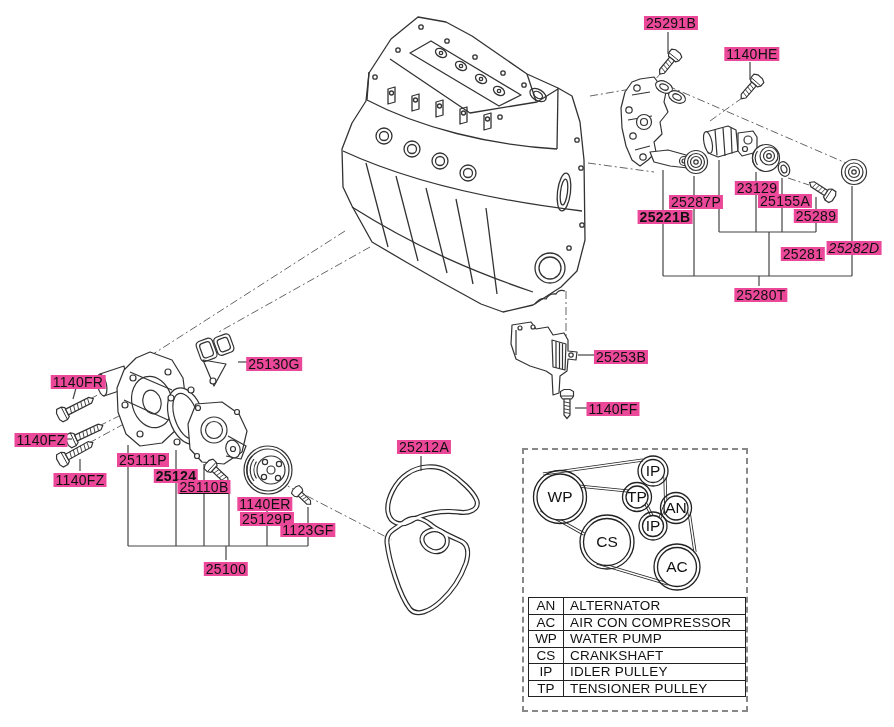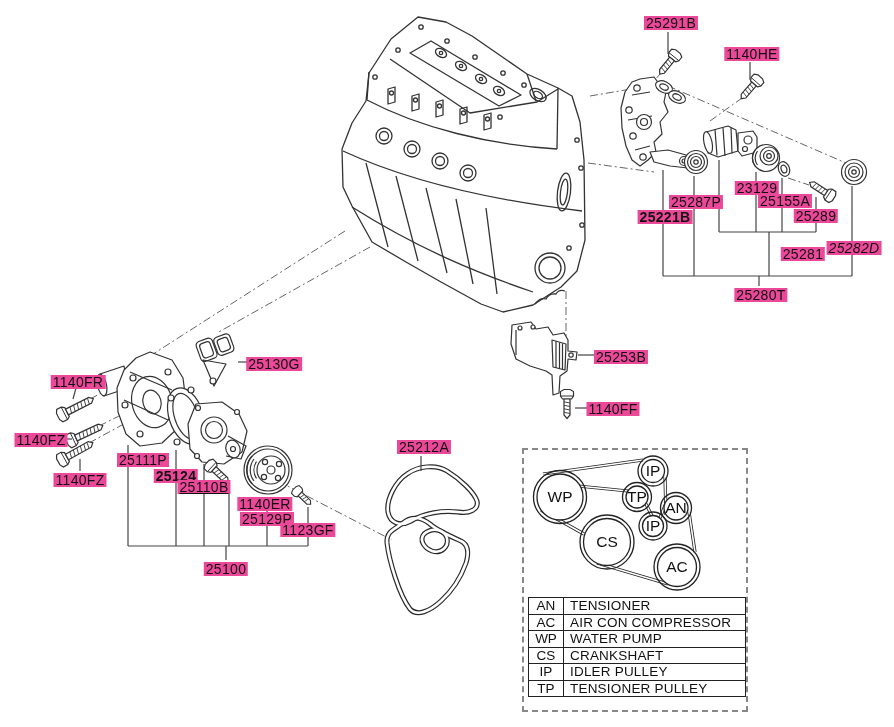--- a/index.html
+++ b/index.html
@@ -371,21 +371,21 @@
   <div class="plabel" style="left:229px;top:497px;margin-left:36px;">1140ER</div>
   <div class="plabel" style="left:267px;top:512px;">25129P</div>
   <div class="plabel" style="left:308px;top:523px;">1123GF</div>
   <div class="plabel" style="left:226px;top:562px;">25100</div>
   <div class="plabel" style="left:424px;top:440px;">25212A</div>
 
   <table id="legend-table">
     <tbody>
       <tr>
         <td class="code">AN</td>
-        <td class="desc">TENSIONER</td>
+        <td class="desc">ALTERNATOR</td>
       </tr>
       <tr>
         <td class="code">AC</td>
         <td class="desc">AIR CON COMPRESSOR</td>
       </tr>
       <tr>
         <td class="code">WP</td>
         <td class="desc">WATER PUMP</td>
       </tr>
       <tr>

